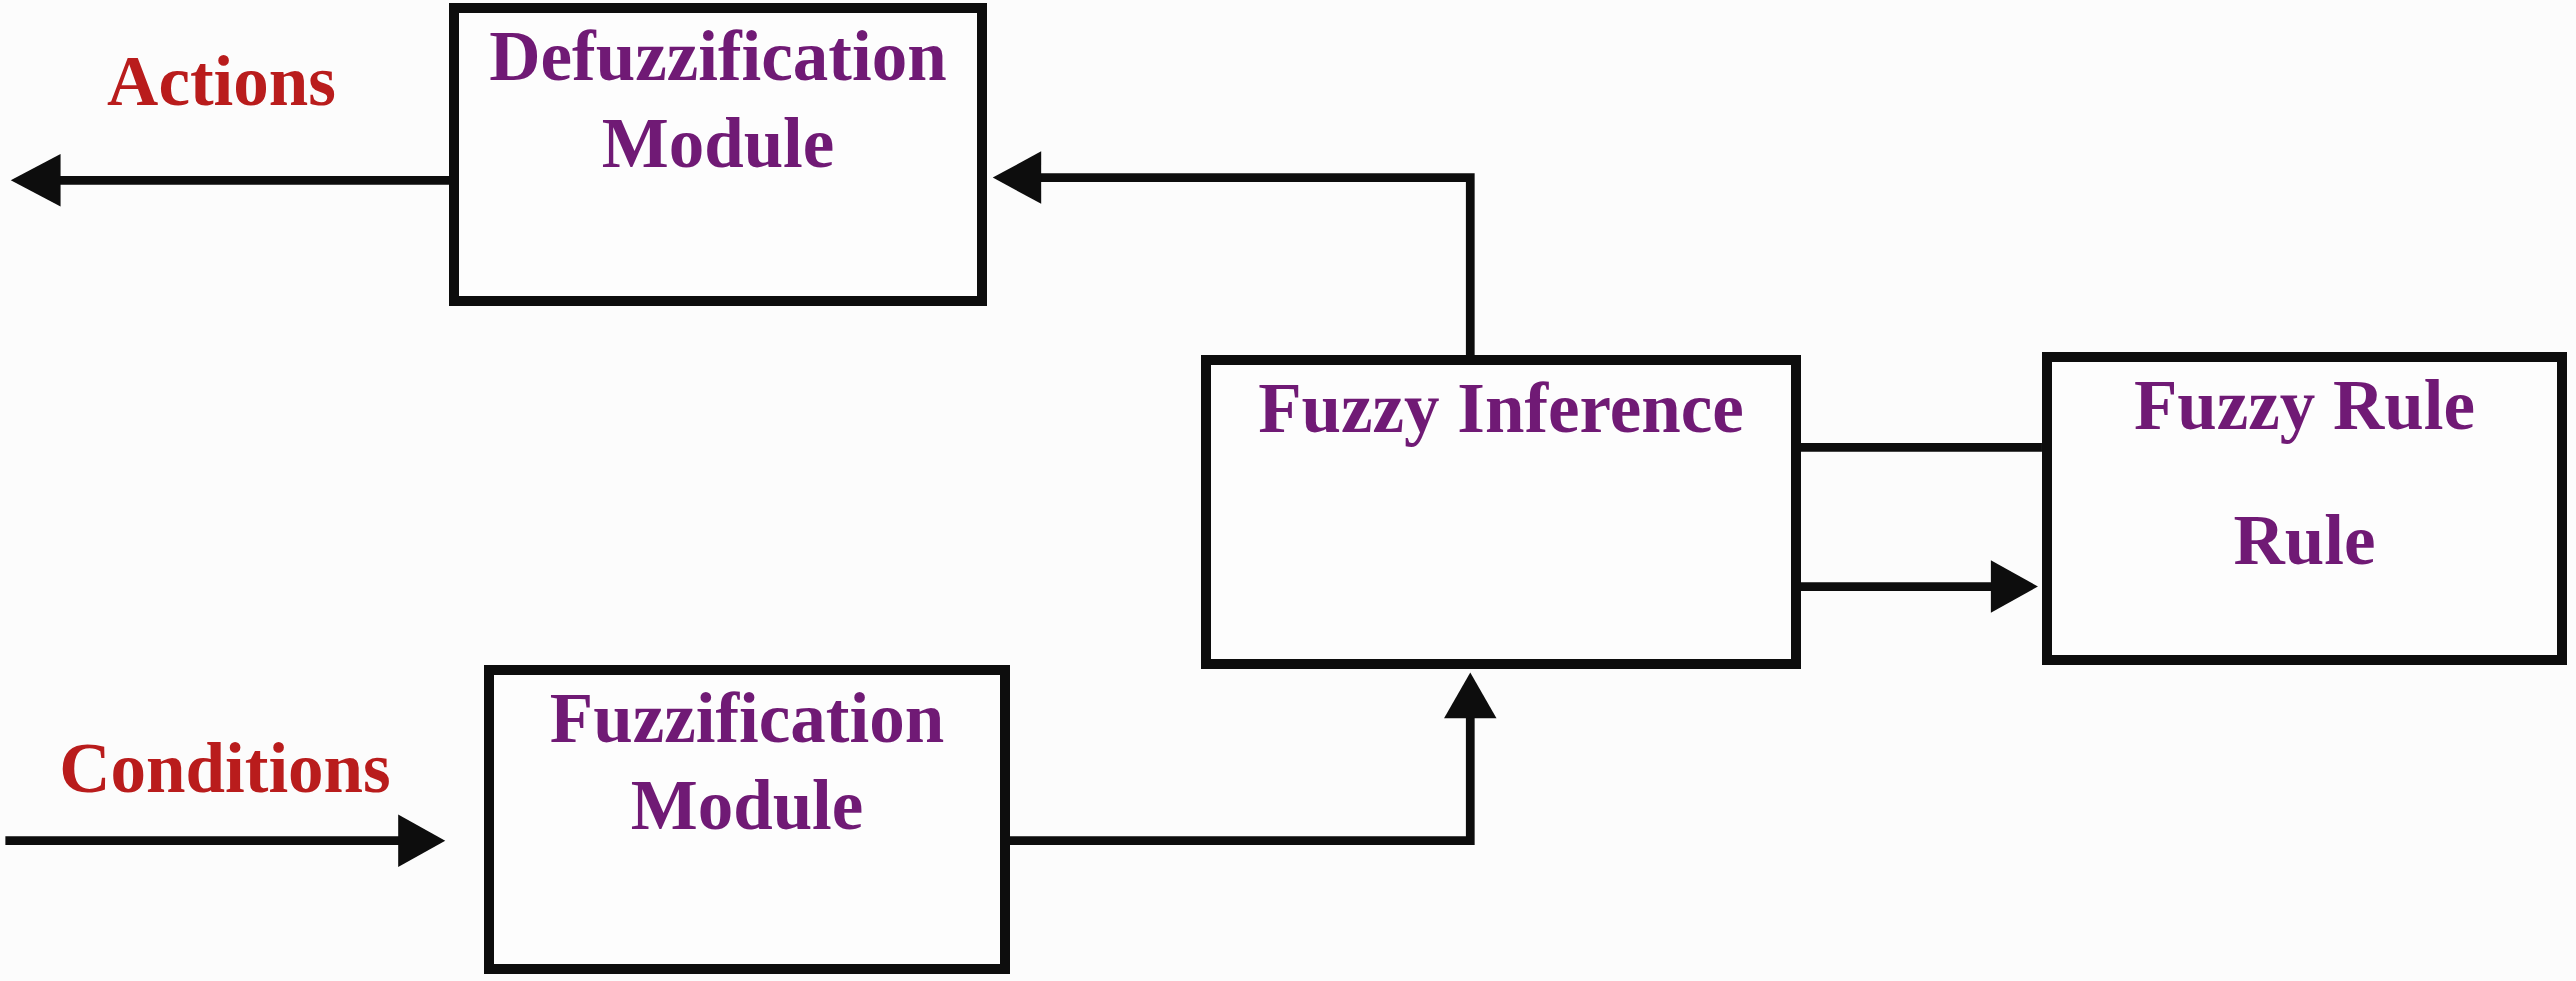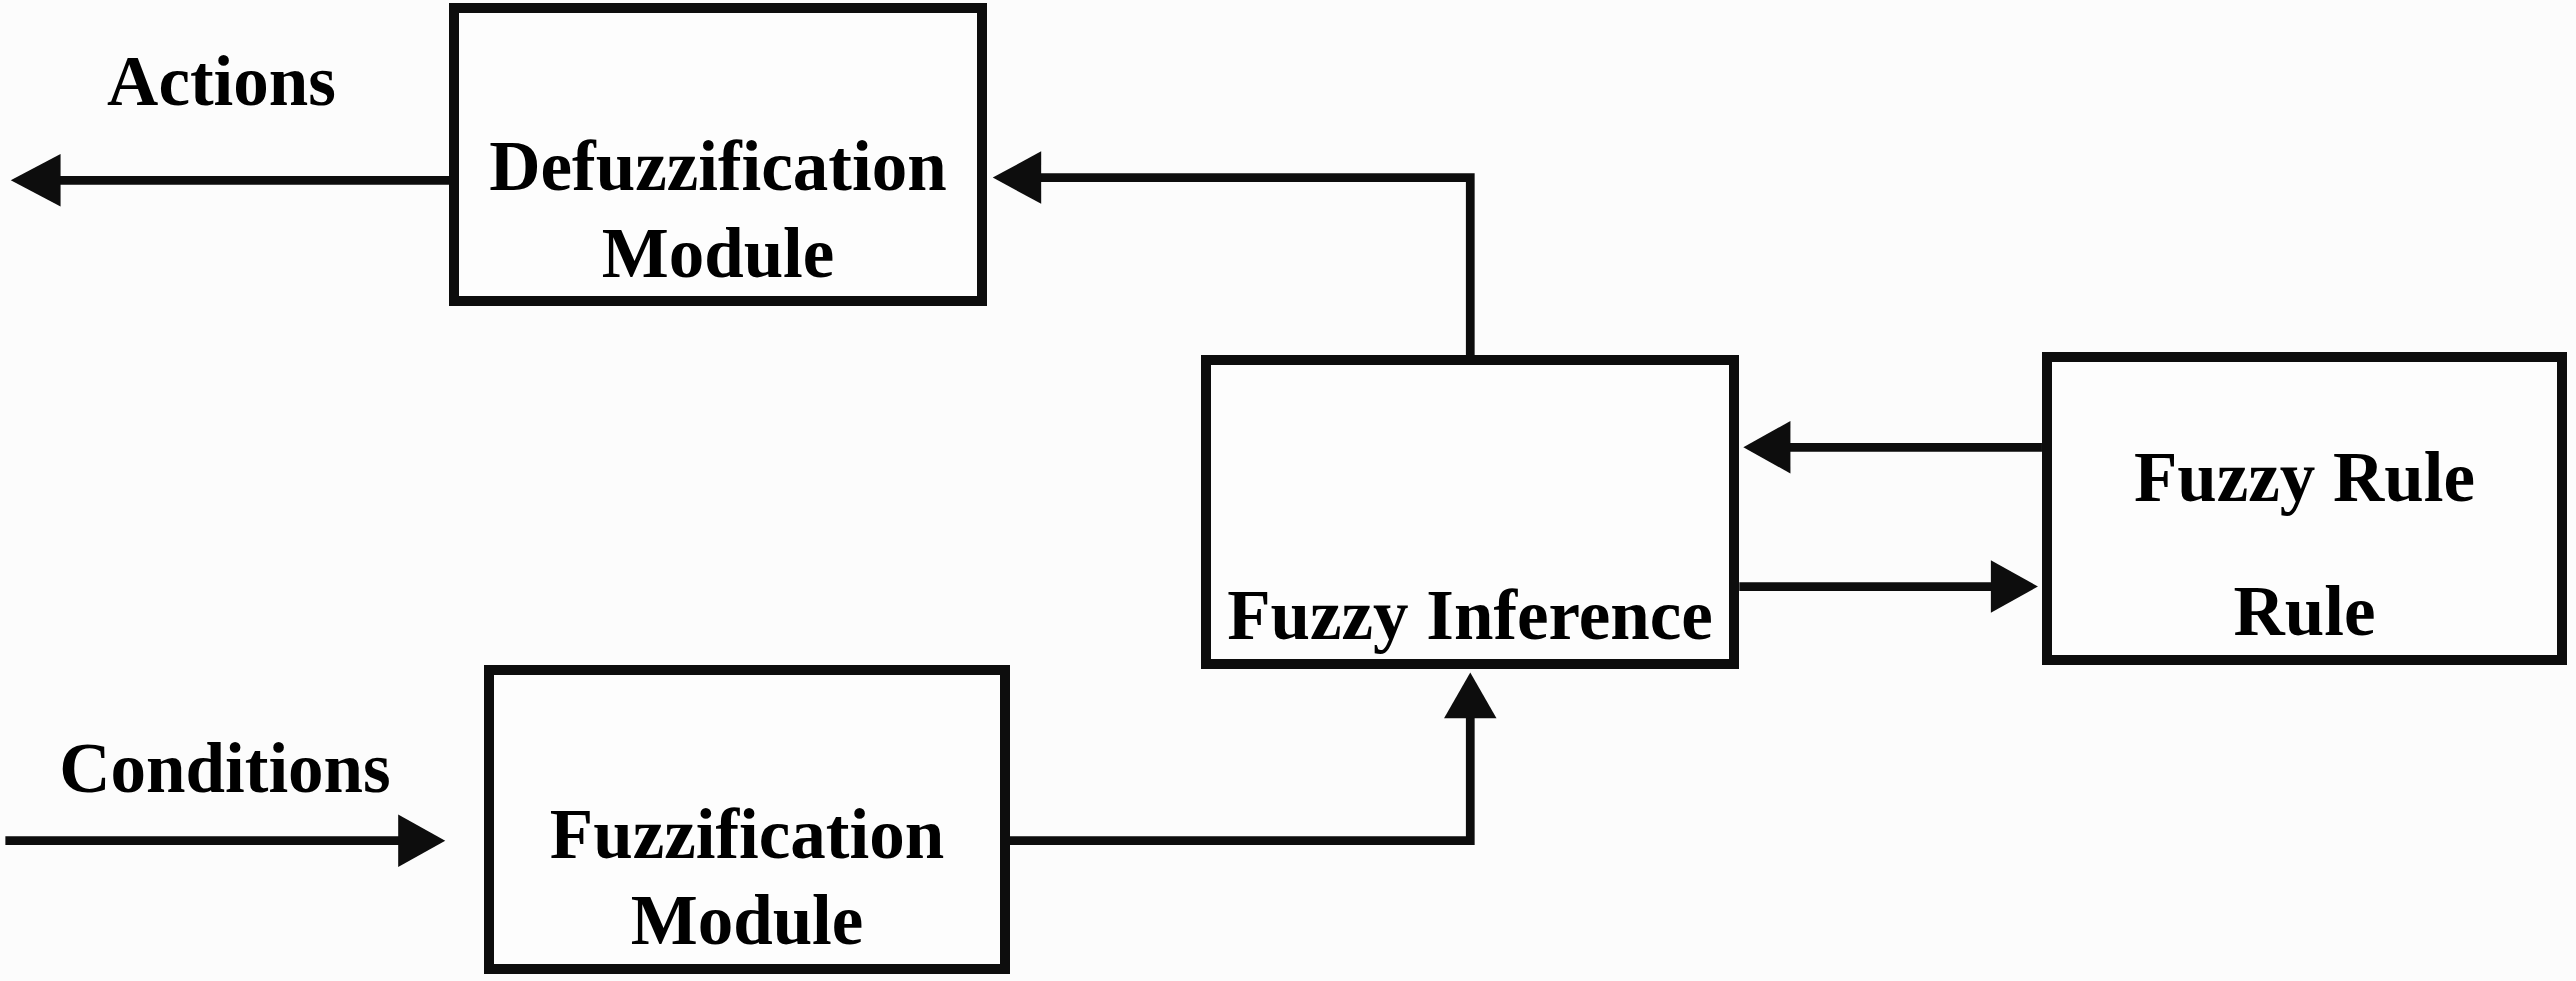--- a/index.html
+++ b/index.html
@@ -32,42 +32,42 @@
     stroke: none;
   }
   .box {
     position: absolute;
     box-sizing: border-box;
     border: 10px solid #0d0d0d;
     background: #fdfdfd;
     display: flex;
     flex-direction: column;
     align-items: center;
-    justify-content: flex-end;
+    justify-content: flex-start;
     text-align: center;
-    color: #000000;
+    color: #701a75;
     font-weight: bold;
     font-size: 71px;
     line-height: 1.22;
     letter-spacing: 0px;
   }
   .box .box-line {
     white-space: nowrap;
   }
   .edge-label {
     position: absolute;
-    color: #000000;
+    color: #b91c1c;
     font-weight: bold;
     font-size: 71px;
     line-height: 1.1;
     text-align: center;
     white-space: nowrap;
   }
   #box-defuzzification { left: 449px; top: 3.4px;   width: 538px; height: 303px; }
-  #box-engine          { left: 1201px; top: 355px; width: 538px; height: 314px; gap: 36px; }
+  #box-engine          { left: 1201px; top: 355px; width: 600px; height: 314px; gap: 36px; }
   #box-rulebase        { left: 2042px; top: 352px; width: 525px; height: 313px; gap: 48px; }
   #box-fuzzification   { left: 449px; top: 665px; width: 526px; height: 309px; margin-left: 35px; }
   #label-actions       { left: 87px; top: 42px;  width: 269px; }
   #label-conditions    { left: 57px;  top: 720px; width: 336px; margin-top: 9px; }
 </style>
 </head>
 <body>
 
 <div class="stage">
 

